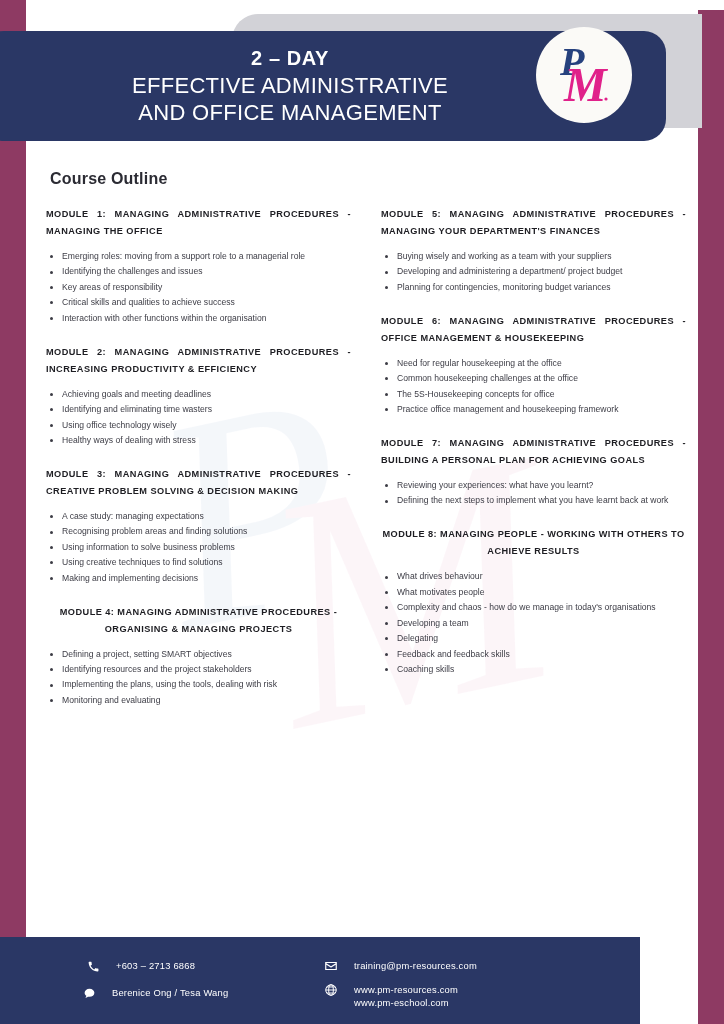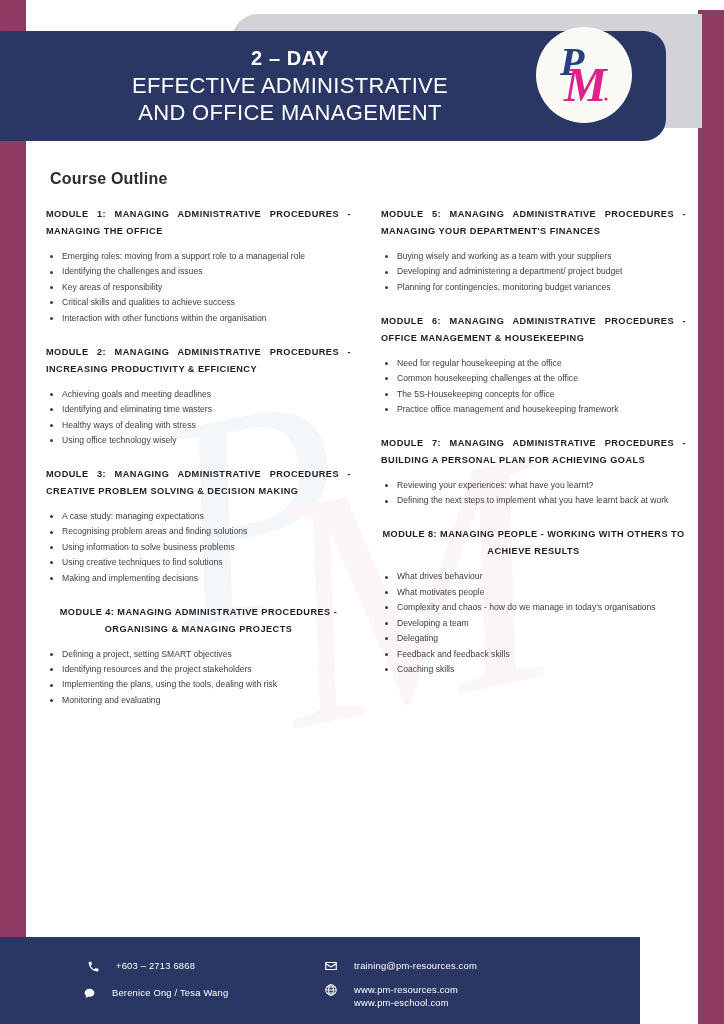--- a/index.html
+++ b/index.html
@@ -252,22 +252,22 @@
               <li class="justify">Key areas of responsibility</li>
               <li class="justify">Critical skills and qualities to achieve success</li>
               <li class="justify">Interaction with other functions within the organisation</li>
             </ul>
           </div>
           <div class="module">
             <div class="module-heading justify">MODULE 2: MANAGING ADMINISTRATIVE PROCEDURES - INCREASING PRODUCTIVITY &amp; EFFICIENCY</div>
             <ul class="module-list">
               <li>Achieving goals and meeting deadlines</li>
               <li>Identifying and eliminating time wasters</li>
+              <li>Using office technology wisely</li>
               <li>Healthy ways of dealing with stress</li>
-              <li>Using office technology wisely</li>
             </ul>
           </div>
           <div class="module">
             <div class="module-heading justify">MODULE 3: MANAGING ADMINISTRATIVE PROCEDURES - CREATIVE PROBLEM SOLVING &amp; DECISION MAKING</div>
             <ul class="module-list">
               <li>A case study: managing expectations</li>
               <li>Recognising problem areas and finding solutions</li>
               <li>Using information to solve business problems</li>
               <li>Using creative techniques to find solutions</li>
               <li>Making and implementing decisions</li>

